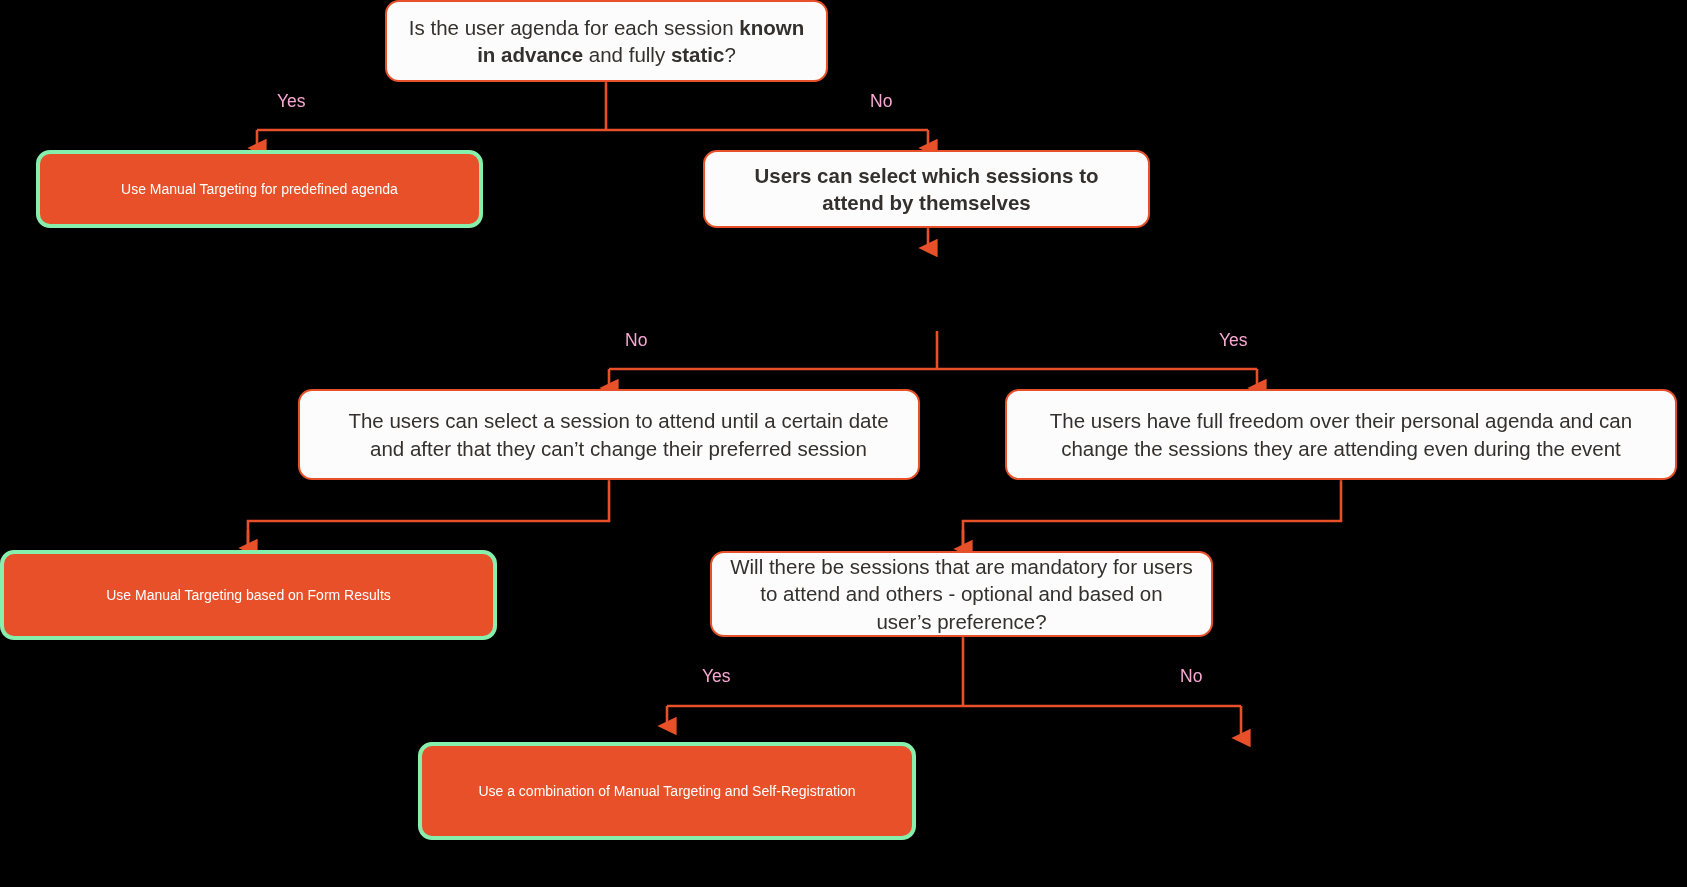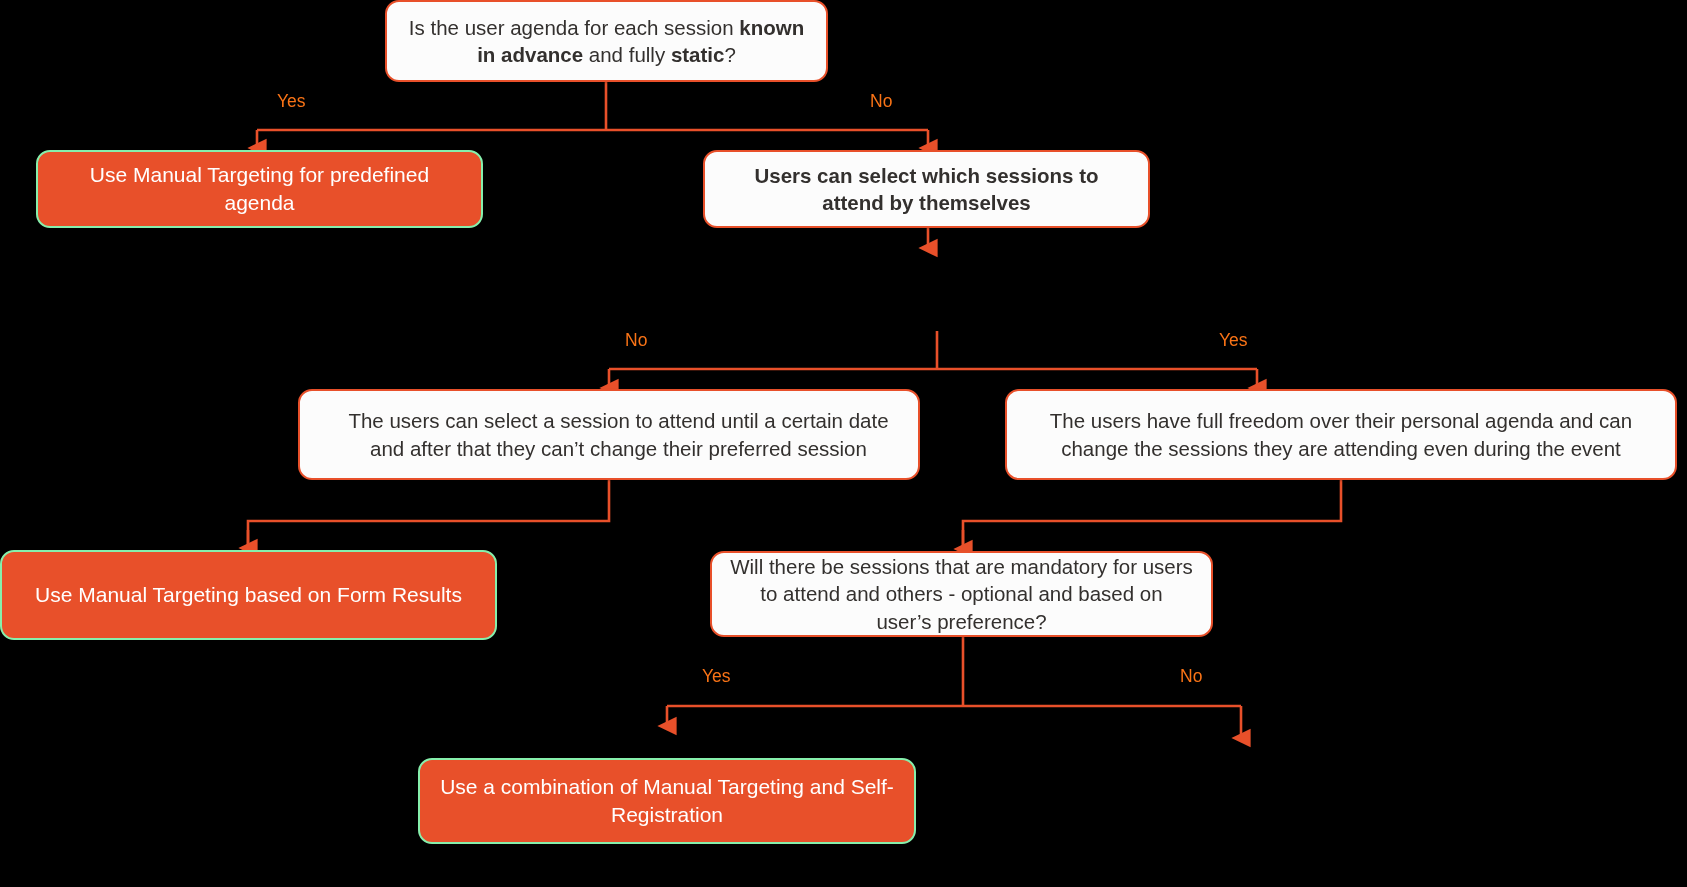--- a/index.html
+++ b/index.html
@@ -36,27 +36,27 @@
   .node .txt { display: block; width: 100%; }
   .node-question {
     background: #FCFCFC;
     border: 2px solid #E8502A;
     color: #33302E;
     font-size: 20.5px;
     box-shadow: 0 1px 2px rgba(0,0,0,0.25);
   }
   .node-action {
     background: #E8502A;
-    border: 2px solid #86efac;
+    border: 4px solid #86efac;
     color: #FFFFFF;
-    font-size: 21px;
+    font-size: 14px;
   }
   .edge-label {
     position: absolute;
-    color: #f97316;
+    color: #f9a8d4;
     font-size: 17.5px;
     line-height: 1;
     white-space: nowrap;
   }
   b { font-weight: bold; }
 </style>
 </head>
 <body>
 
 <div id="canvas">
@@ -135,18 +135,18 @@
     <span class="txt">The users have full freedom over their personal agenda and can change the sessions they are attending even during the event</span>
   </div>
 
   <div class="node node-question" style="left:710px; top:551px; width:503px; height:86px;">
     <span class="txt">Will there be sessions that are mandatory for users to attend and others - optional and based on user’s preference?</span>
   </div>
 
   <div class="edge-label" style="left:702px; top:668px;">Yes</div>
   <div class="edge-label" style="left:1180px; top:668px;">No</div>
 
-  <div class="node node-action" style="left:418px; top:742px; width:498px; height:86px;margin-top:16px;">
+  <div class="node node-action" style="left:418px; top:742px; width:498px; height:98px;">
     <span class="txt">Use a combination of Manual Targeting and Self-Registration</span>
   </div>
 
 
 </div>
 
 </body></html>

